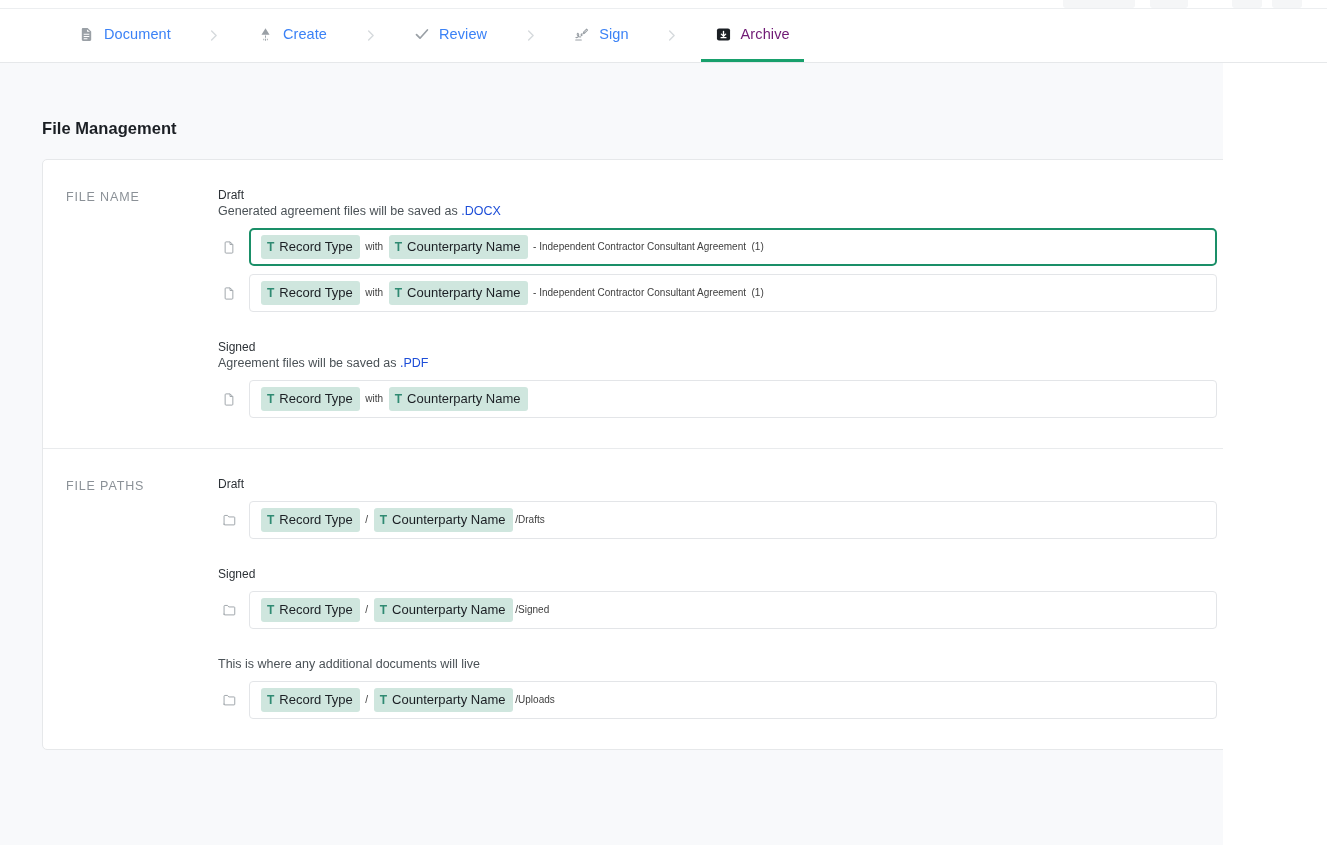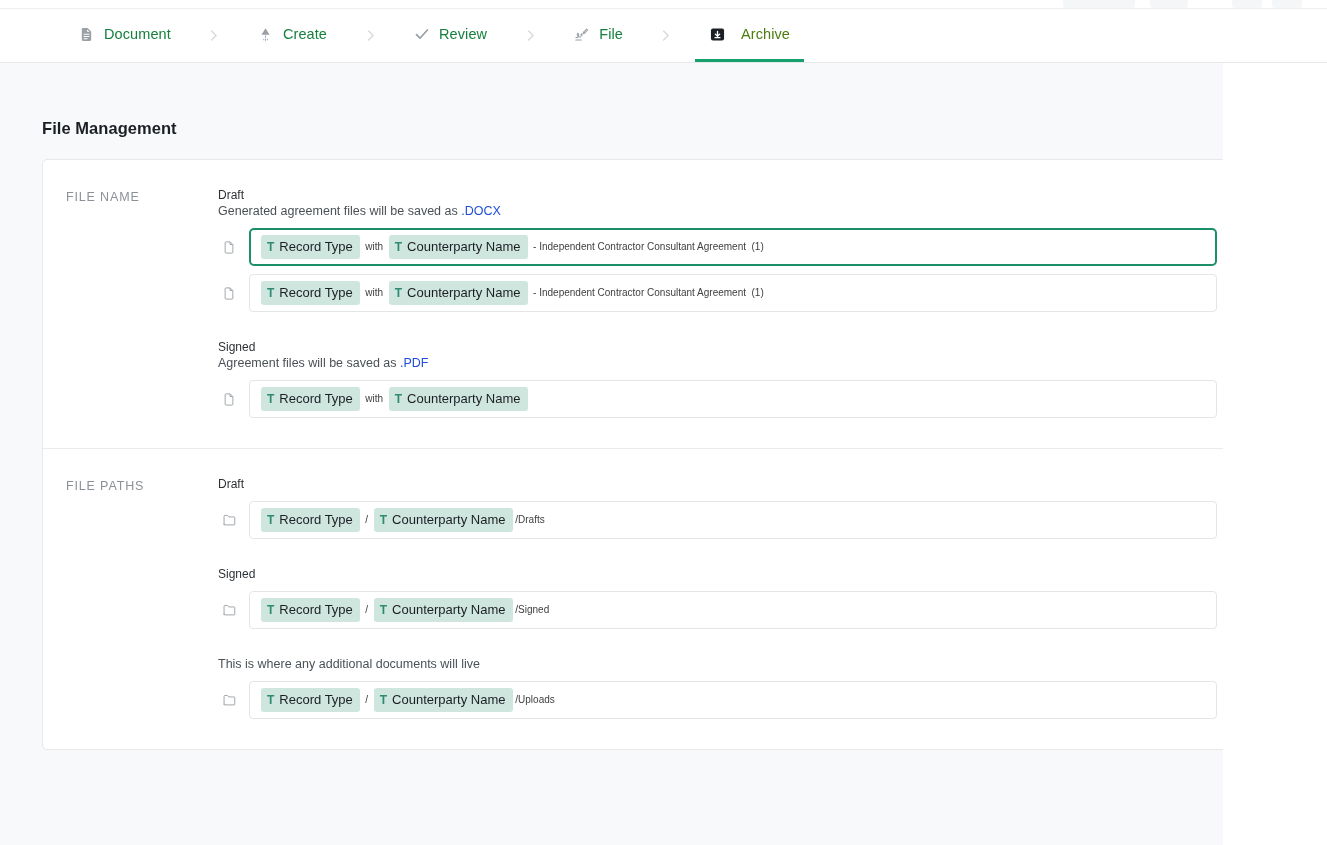--- a/index.html
+++ b/index.html
@@ -56,28 +56,27 @@
     align-items: center;
     gap: 9px;
     height: 53px;
     padding: 0 14px 0 14px;
     cursor: pointer;
     border-bottom: 3px solid transparent;
     position: relative;
   }
   .step .step-label {
     font-size: 14.5px;
-    color: #15803d;
+    color: #3b82f6;
     letter-spacing: 0.1px;
     white-space: nowrap;
   }
   .step.active .step-label {
-    color: #4d7c0f;
+    color: #701a75;
     font-weight: 400;
-    margin-left: 6px;
   }
   .step.active { border-bottom-color: #18a06c; }
 
   .step-icon {
     width: 17px; height: 17px;
     display: flex; align-items: center; justify-content: center;
     flex: 0 0 auto;
     color: #9aa0a6;
   }
   .step.active .step-icon { color: #1b1f24; }
@@ -280,21 +279,21 @@
     <div class="step">
       <span class="step-icon">
         <svg viewBox="0 0 16 16" width="15" height="15" fill="none" stroke="currentColor" stroke-width="1.1" stroke-linecap="round" stroke-linejoin="round">
           <path d="M2 11.3c1.4.2 2.4-.5 2.8-1.7.4-1.2.2-2.6-.5-2.8-.8-.2-1.2 1-.6 2 .8 1.3 2.4 2.2 3.6 1.6"></path>
           <path d="M7.6 9.1c.7-.3 1-1 .8-1.5-.2-.4-.7-.3-.8.2-.1.6.3 1.2 1 1.3"></path>
           <path d="M10 5.6l3.4-3.4 1.1 1.1L11 6.7z"></path>
           <path d="M9.4 7.3l1.3-.3-.3-1.3"></path>
           <path d="M1.8 13.8h6"></path>
         </svg>
       </span>
-      <span class="step-label">File</span>
+      <span class="step-label">Sign</span>
     </div>
     <div class="step-sep">
       <svg viewBox="0 0 16 16" width="15" height="15" fill="none" stroke="currentColor" stroke-width="1.5" stroke-linecap="round" stroke-linejoin="round">
         <path d="M6 3.2 10.8 8 6 12.8"></path>
       </svg>
     </div>
     <div class="step active">
       <span class="step-icon">
         <svg viewBox="0 0 16 16" width="15" height="15">
           <rect x="1" y="1.6" width="14" height="12.8" rx="2.2" fill="currentColor"></rect>

